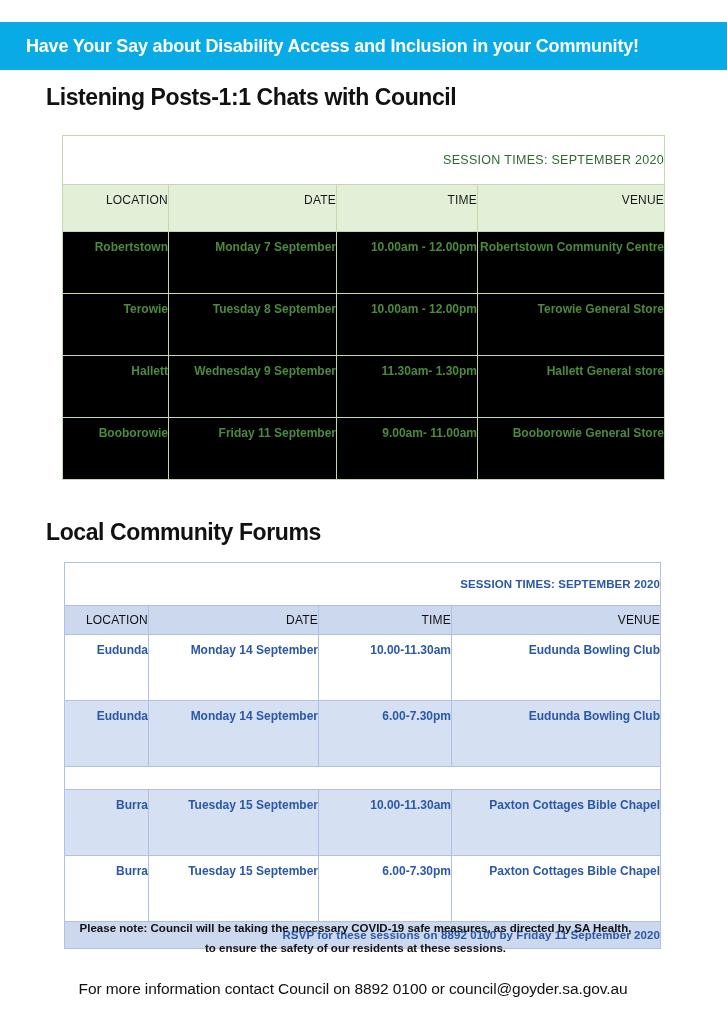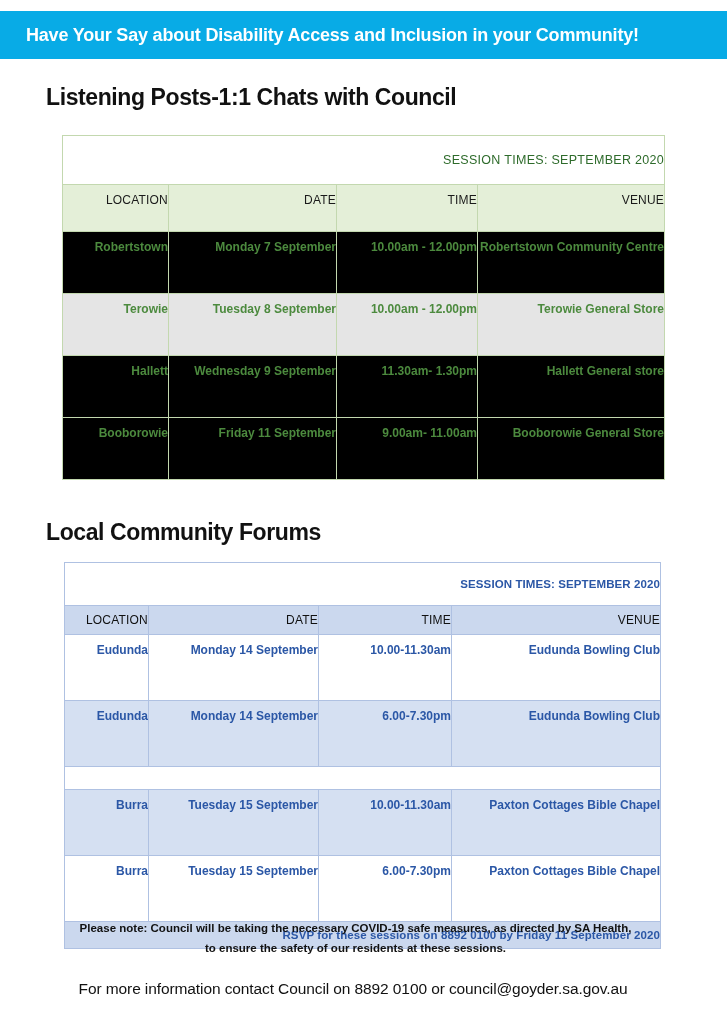--- a/index.html
+++ b/index.html
@@ -12,21 +12,21 @@
     height: 1024px;
     position: relative;
     font-family: "Liberation Sans", sans-serif;
     overflow: hidden;
   }
 
   
   .banner {
     position: absolute;
     left: 0;
-    top: 11px;
+    top: 22px;
     width: 727px;
     height: 48px;
     background: #08ABE6;
     display: flex;
     align-items: center;
   }
   .banner-text {
     color: #ffffff;
     font-size: 18px;
     font-weight: bold;
@@ -88,21 +88,21 @@
   #table-listening-posts .data-row td {
     color: #4C8A3E;
     font-weight: bold;
     font-size: 12px;
     line-height: 1.25;
     height: 53px;
     vertical-align: top;
     padding-top: 8px;
   }
   #table-listening-posts .data-row.tint td { background: #000000; }
-  #table-listening-posts .data-row.plain td { background: #e5e5e5; }
+  #table-listening-posts .data-row.plain td { background: #000000; }
 
   
   #table-community-forums {
     left: 64px;
     top: 562px;
     width: 596px;
   }
   #table-community-forums td { border: 1px solid #AFC1E2; }
   #table-community-forums .title-row td {
     height: 42px;

